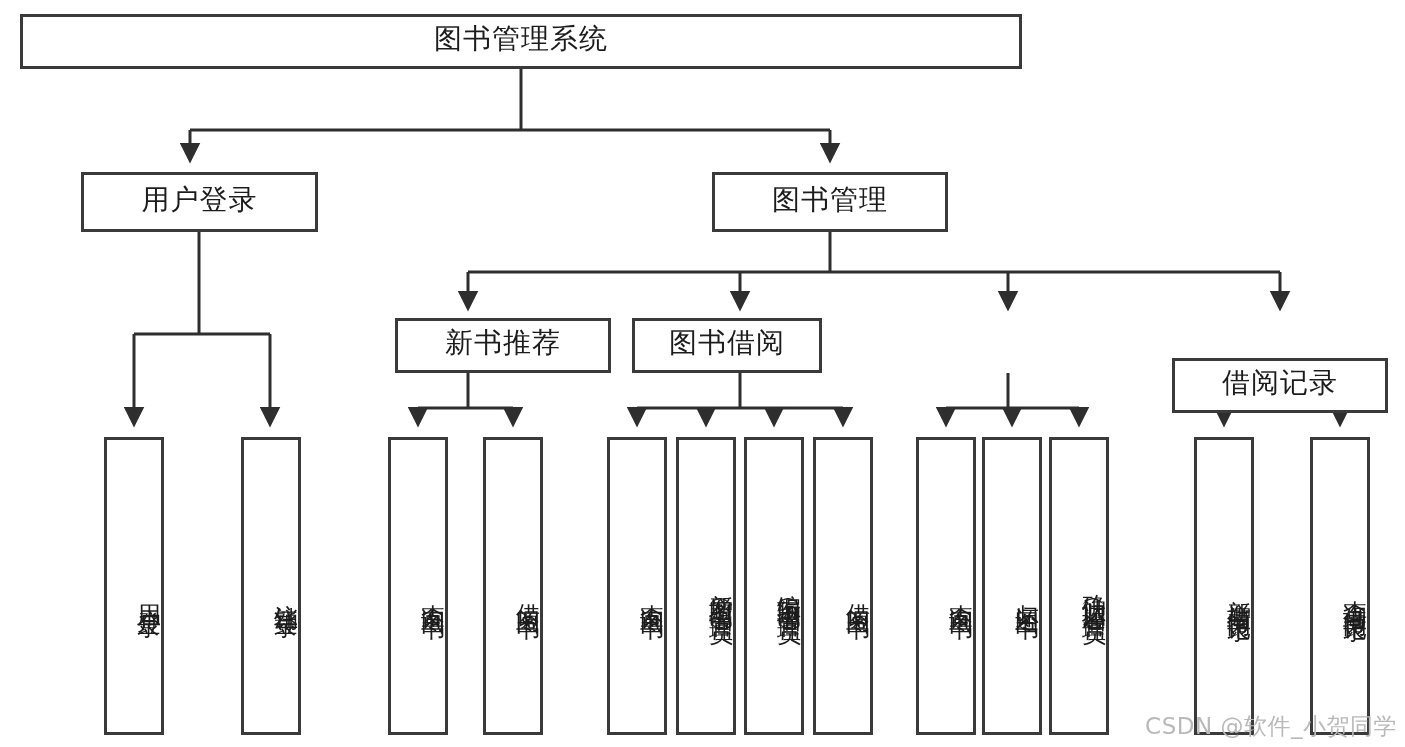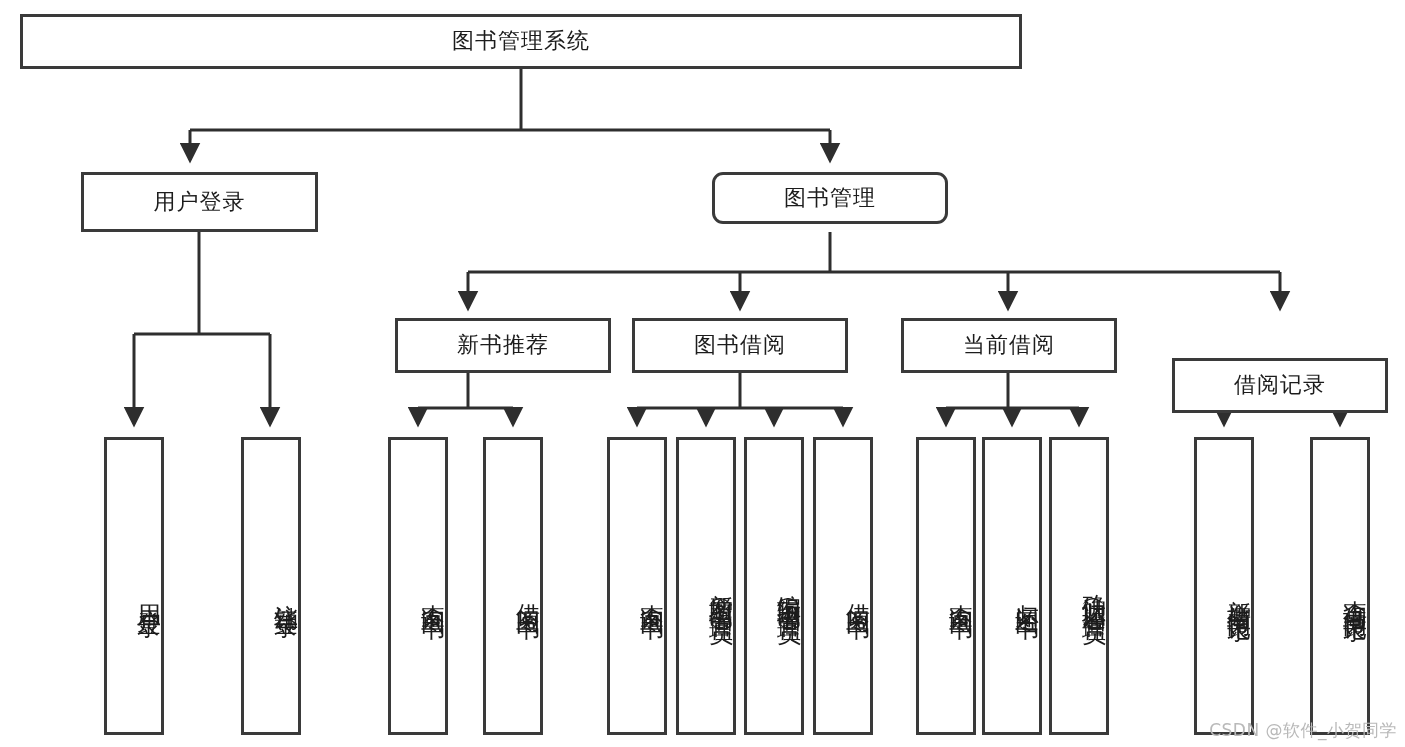--- a/index.html
+++ b/index.html
@@ -29,23 +29,24 @@
     position: absolute;
     box-sizing: border-box;
     border: 3px solid #3a3a3a;
     background: #ffffff;
     display: flex;
     align-items: center;
     justify-content: center;
     color: #1c1c1c;
   }
   .node.horiz {
-    font-size: 22px;
+    font-size: 28px;
     letter-spacing: 1px;
     line-height: 1.1;
+    font-family: Liberation Mono, monospace;
   }
   .node.vert {
     writing-mode: vertical-rl;
     text-orientation: upright;
     font-size: 24px;
     letter-spacing: 4px;
     padding-top: 14px;
     align-items: flex-start;
     justify-content: center;
     line-height: 1.05;
@@ -53,21 +54,21 @@
   .node.vert .vtext {
     writing-mode: vertical-rl;
     text-orientation: upright;
     display: block;
     white-space: nowrap;
   }
   #watermark {
     position: absolute;
     right: 8px;
     bottom: 5px;
-    font-size: 17px;
+    font-size: 23px;
     color: #b9b9b9;
     letter-spacing: 0.5px;
     white-space: nowrap;
     font-family: "DejaVu Sans", "Liberation Sans", sans-serif;
   }
 </style>
 </head>
 <body>
 
 <div id="canvas">
@@ -124,35 +125,32 @@
   </svg>
 
   <div class="node horiz" style="left:20px; top:14px; width:1002px; height:55px;">
     <span>图书管理系统</span>
   </div>
 
   <div class="node horiz" style="left:81px; top:172px; width:237px; height:60px;">
     <span>用户登录</span>
   </div>
 
-  <div class="node horiz" style="left:712px; top:172px; width:236px; height:52px;border-radius:11px;">
+  <div class="node horiz" style="left:712px; top:172px; width:236px; height:60px;">
     <span>图书管理</span>
   </div>
 
   <div class="node horiz" style="left:361px; top:318px; width:216px; height:55px;margin-left:34px;">
     <span>新书推荐</span>
   </div>
 
-  <div class="node horiz" style="left:632px; top:318px; width:216px; height:55px;">
+  <div class="node horiz" style="left:632px; top:318px; width:190px; height:55px;">
     <span>图书借阅</span>
   </div>
 
-  <div class="node horiz" style="left:901px; top:318px; width:216px; height:55px;">
-    <span>当前借阅</span>
-  </div>
 
   <div class="node horiz" style="left:1172px; top:318px; width:216px; height:55px;margin-top:40px;">
     <span>借阅记录</span>
   </div>
 
   <div class="node vert" style="left:104px; top:437px; width:60px; height:298px;">
     <span class="vtext">用户登录</span>
   </div>
   <div class="node vert" style="left:241px; top:437px; width:60px; height:298px;">
     <span class="vtext">注销登录</span>

